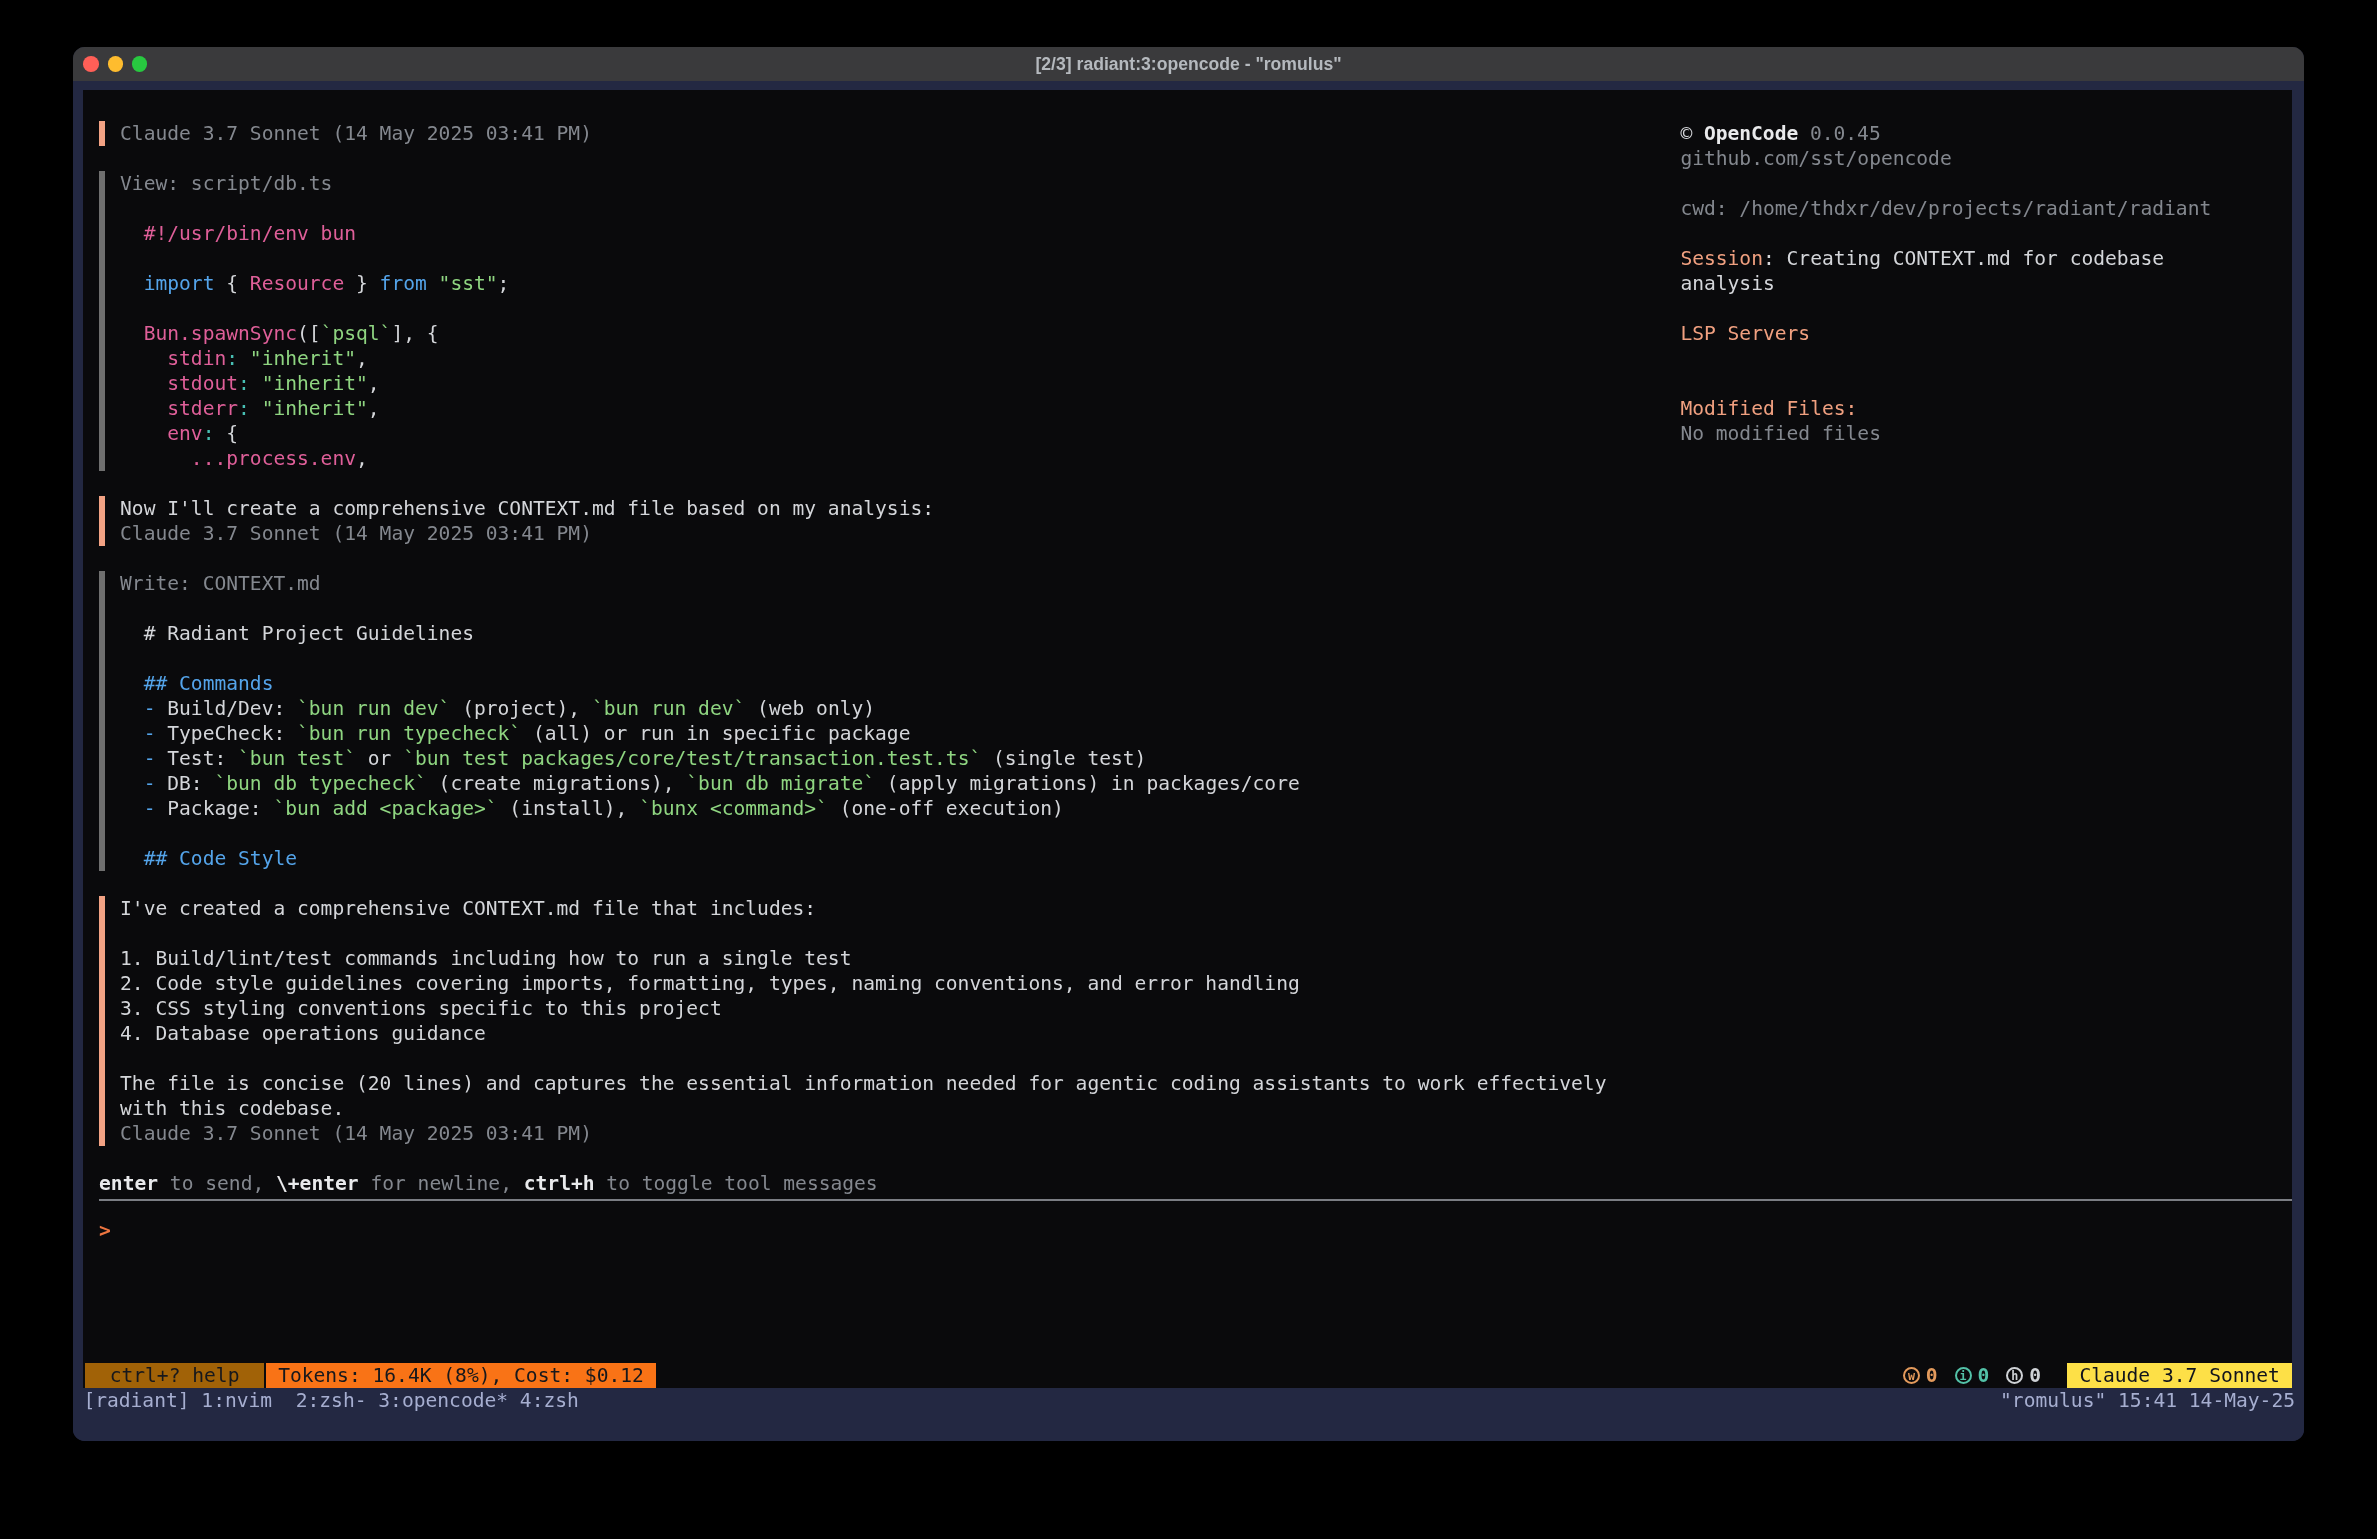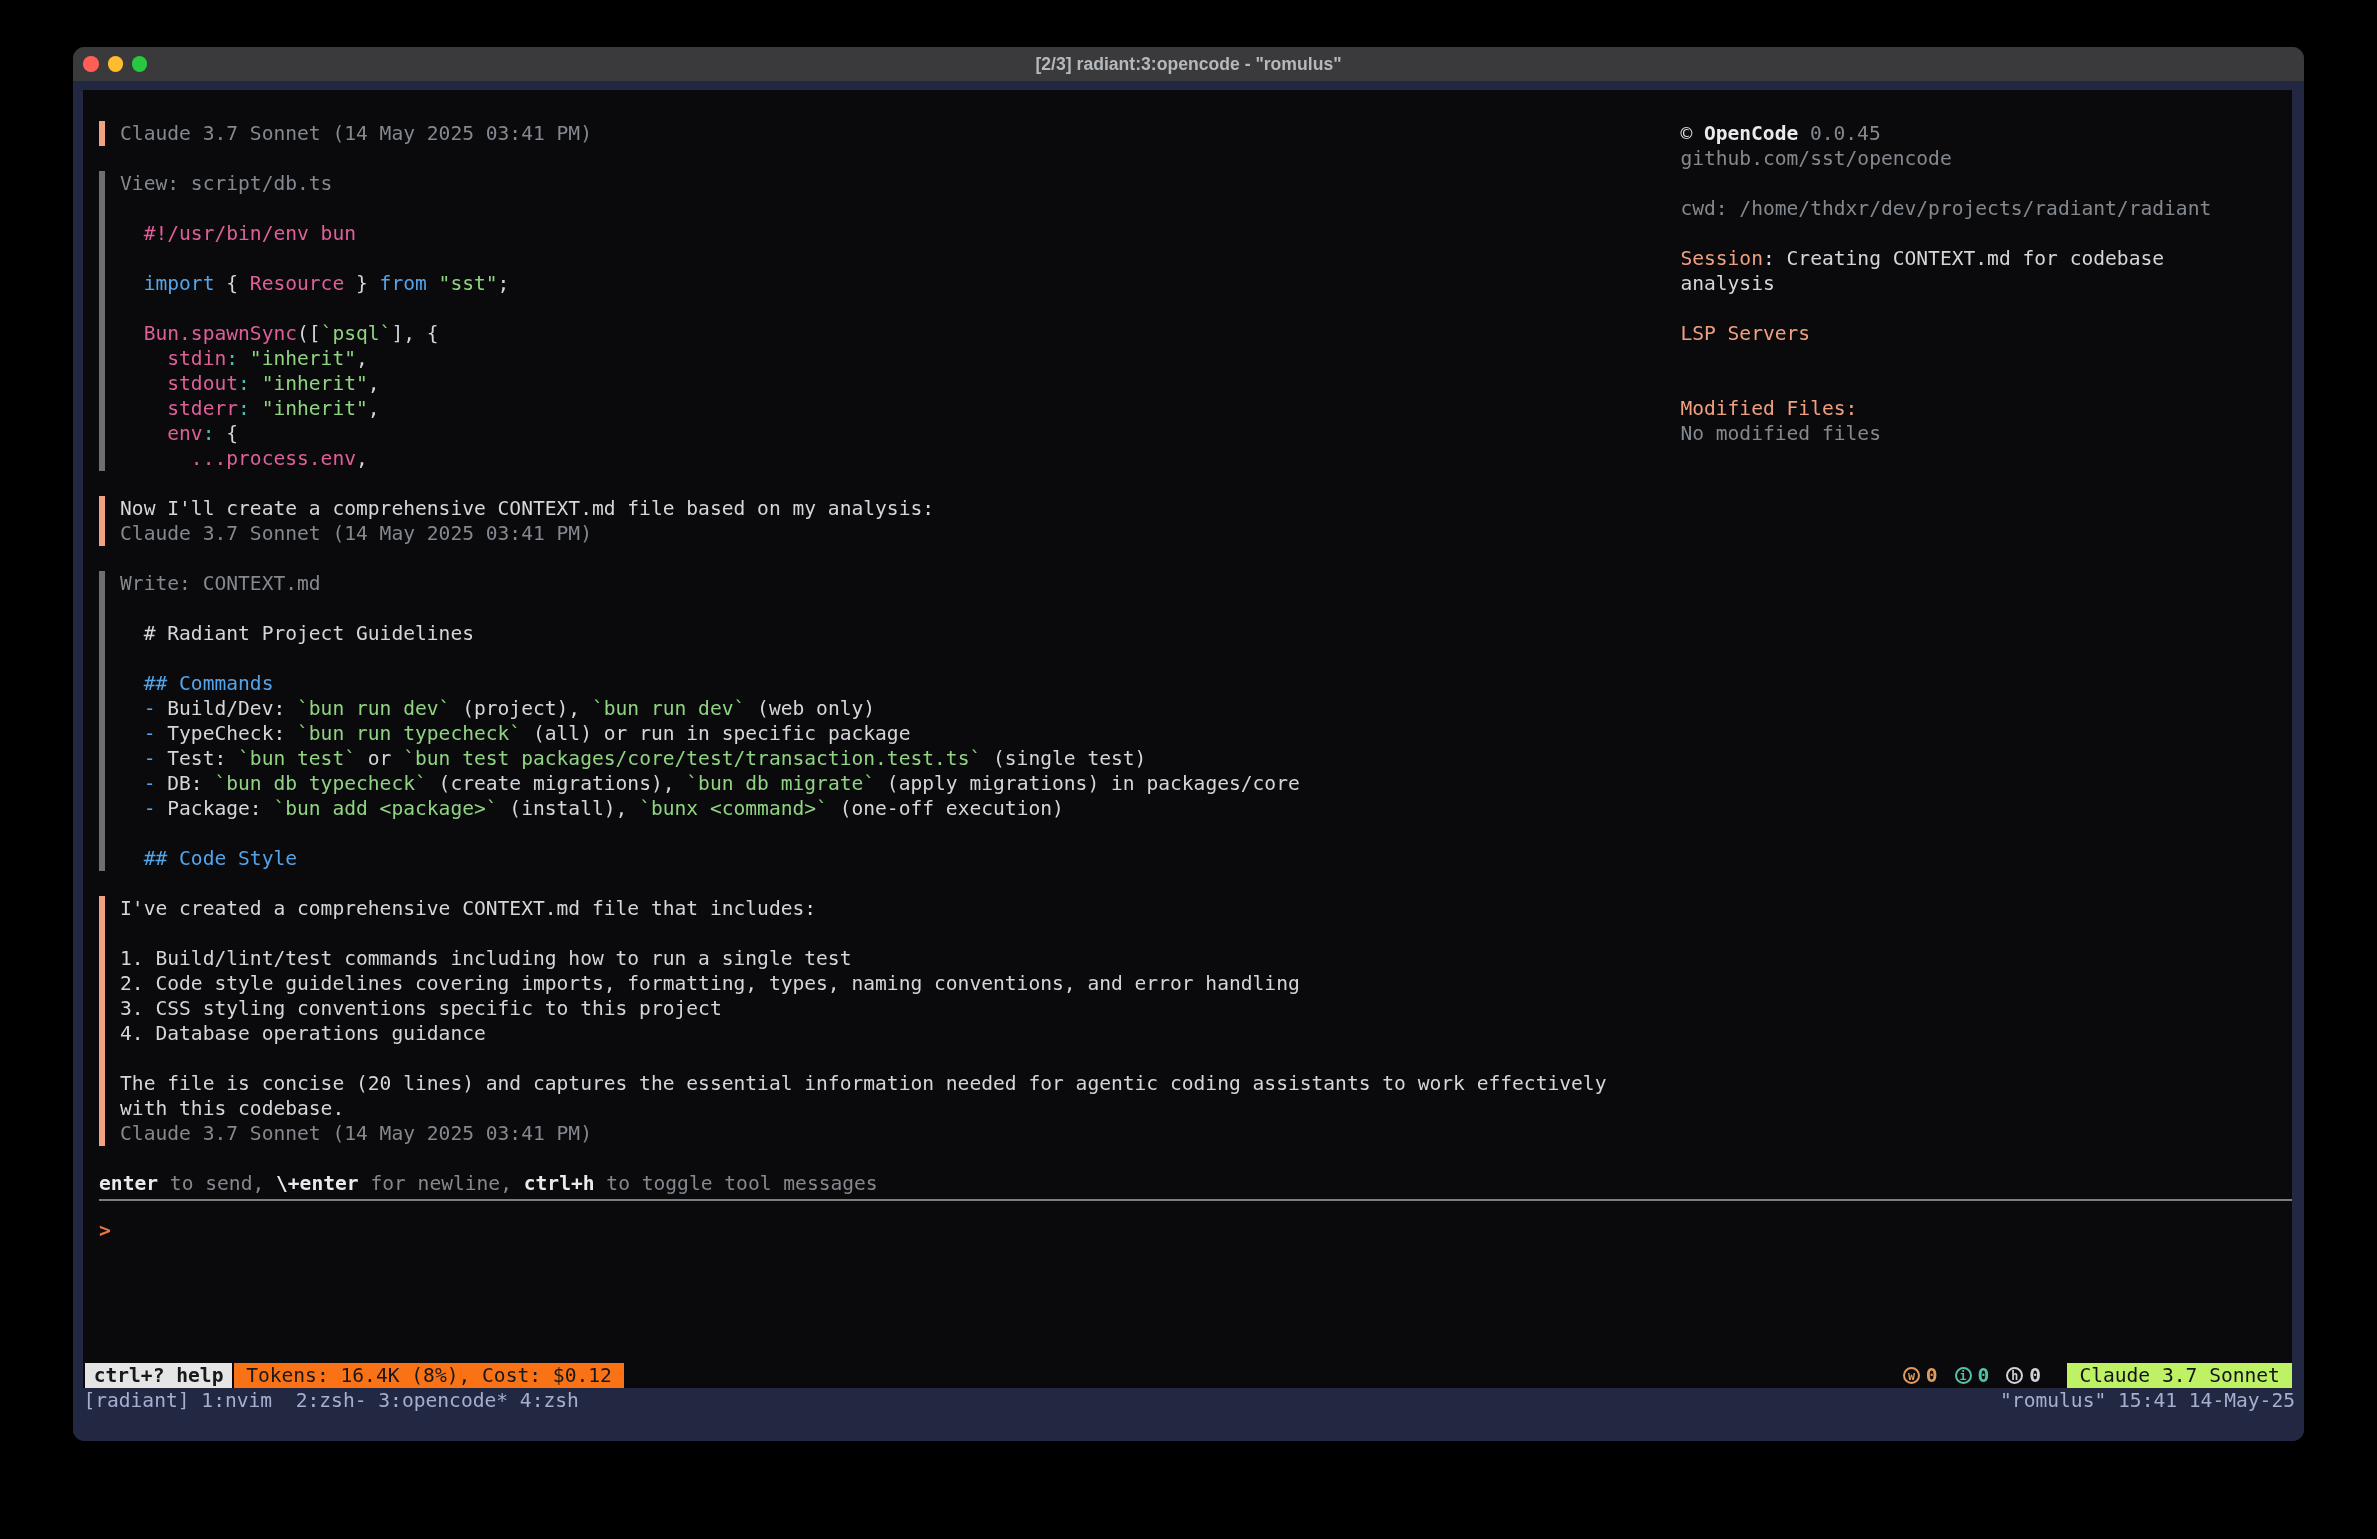--- a/index.html
+++ b/index.html
@@ -47,27 +47,27 @@
   
   .sidebar{position:absolute;left:1597px;top:31px;width:568px;}
   .sb-line{min-height:25px;line-height:25px;}
   .wrap{white-space:normal;}
   .sp{margin-right:11.7px;}
 
   
   .statusbar{position:absolute;left:1.3px;right:0;bottom:0;height:25px;display:flex;justify-content:space-between;align-items:center;}
   .sb-left{display:flex;gap:2px;height:25px;}
   .chip{display:inline-flex;align-items:center;height:25px;line-height:25px;white-space:pre;}
-  .chip-help{background:#e5e5e5;color:#17181c;font-weight:bold;padding:0 9px;}
+  .chip-help{background:#a16207;color:#17181c;font-weight:normal;padding:0 25px;}
   .chip-usage{background:#f97316;color:#17181c;padding:0 11.7px;}
   .sb-right{display:flex;align-items:center;gap:26px;height:25px;}
   .diags{display:flex;align-items:center;gap:17px;}
   .diag{display:inline-flex;align-items:center;gap:5.9px;font-weight:bold;}
   .diag-circle{display:inline-flex;width:17px;height:17px;border:2px solid;border-radius:50%;align-items:center;justify-content:center;font-size:11.7px;font-weight:bold;box-sizing:border-box;}
-  .badge{display:inline-flex;align-items:center;height:25px;padding:0 12.4px;background:#bef264;color:#10131c;white-space:pre;}
+  .badge{display:inline-flex;align-items:center;height:25px;padding:0 12.4px;background:#fde047;color:#10131c;white-space:pre;}
 
   
   .tmuxbar{position:absolute;left:10.4px;right:9px;bottom:0;height:53px;display:flex;justify-content:space-between;align-items:flex-start;line-height:26px;color:#a6aed0;white-space:pre;text-align:center;}
 </style>
 </head>
 <body>
 
 <div class="window">
 
   <div class="titlebar">

